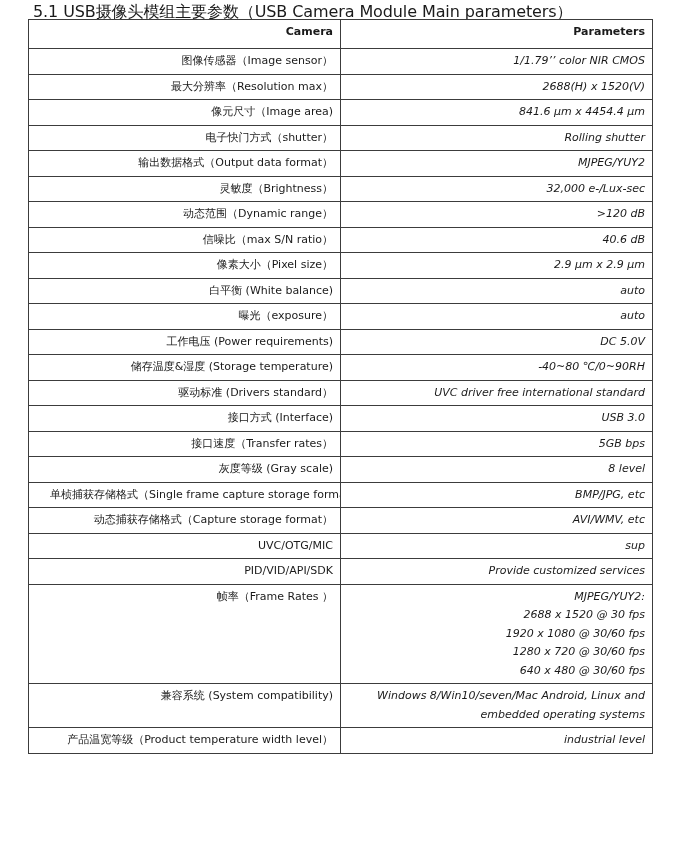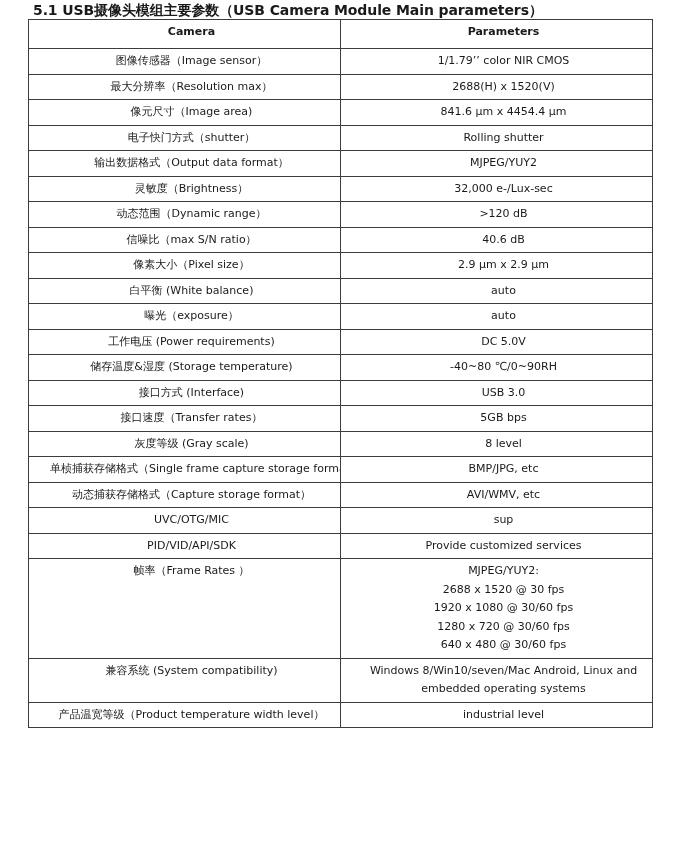--- a/index.html
+++ b/index.html
@@ -1,26 +1,26 @@
 <!DOCTYPE html>
 <html><head>
 <meta charset="utf-8">
 <style>
   html, body { margin:0; padding:0; background:#ffffff; }
   body { width:694px; height:864px; overflow:hidden; position:relative;
          font-family:"DejaVu Sans", "Liberation Sans", sans-serif; color:#1a1a1a; }
-  .title { position:absolute; left:33px; top:2px; font-size:14px; letter-spacing:-0.1px; white-space:nowrap;font-weight:bold; }
+  .title { position:absolute; left:33px; top:2px; font-size:16px; letter-spacing:-0.1px; white-space:nowrap; }
   table.spec { position:absolute; left:28px; top:19px; width:624px; border-collapse:collapse; table-layout:fixed; }
-  table.spec td, table.spec th { border:1.4px solid #3c3c3c; vertical-align:top; text-align:center;
+  table.spec td, table.spec th { border:1.4px solid #3c3c3c; vertical-align:top; text-align:right;
          font-size:11px; line-height:18.5px; padding:3px 7px 3px 21px; white-space:nowrap; overflow:hidden; }
   table.spec col.c1 { width:312px; }
   table.spec col.c2 { width:312px; }
   th { font-weight:bold; font-size:11.5px; height:22px; }
   td.k { padding-left:6px; }
-  .ml span { display:block; }
+  .ml span { display:block;font-style:italic; }
 </style>
 </head>
 <body>
 
 <div class="title">5.1 USB摄像头模组主要参数（USB Camera Module Main parameters）</div>
 
 <table class="spec">
   <colgroup>
       <col class="c1">
       <col class="c2">
@@ -104,20 +104,26 @@
           <span>DC 5.0V</span>
         </td>
       </tr>
       <tr>
         <td class="k">储存温度&amp;湿度 (Storage temperature)</td>
         <td class="ml">
           <span>-40~80 ℃/0~90RH</span>
         </td>
       </tr>
       <tr>
+        <td class="k">驱动标准 (Drivers standard）</td>
+        <td class="ml">
+          <span>UVC driver free international standard</span>
+        </td>
+      </tr>
+      <tr>
         <td class="k">接口方式 (Interface)</td>
         <td class="ml">
           <span>USB 3.0</span>
         </td>
       </tr>
       <tr>
         <td class="k">接口速度（Transfer rates）</td>
         <td class="ml">
           <span>5GB bps</span>
         </td>

